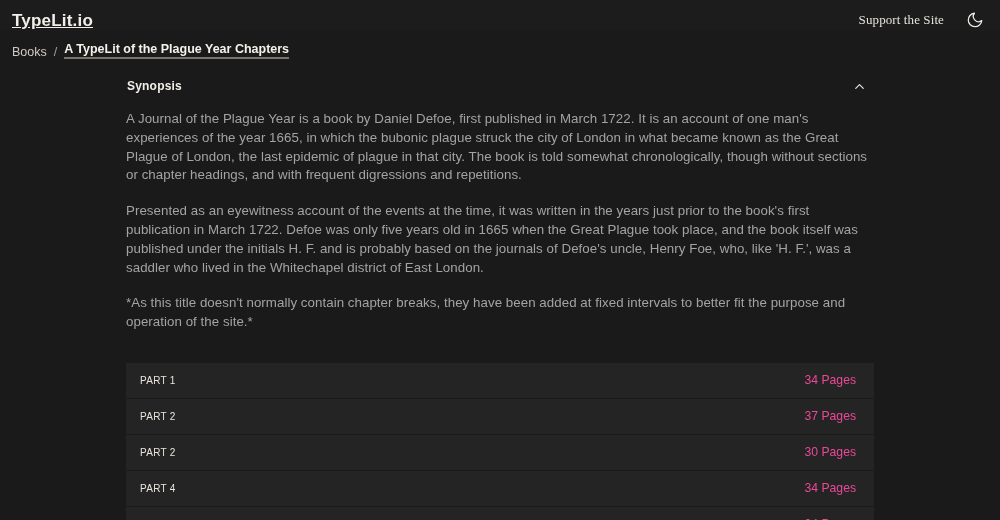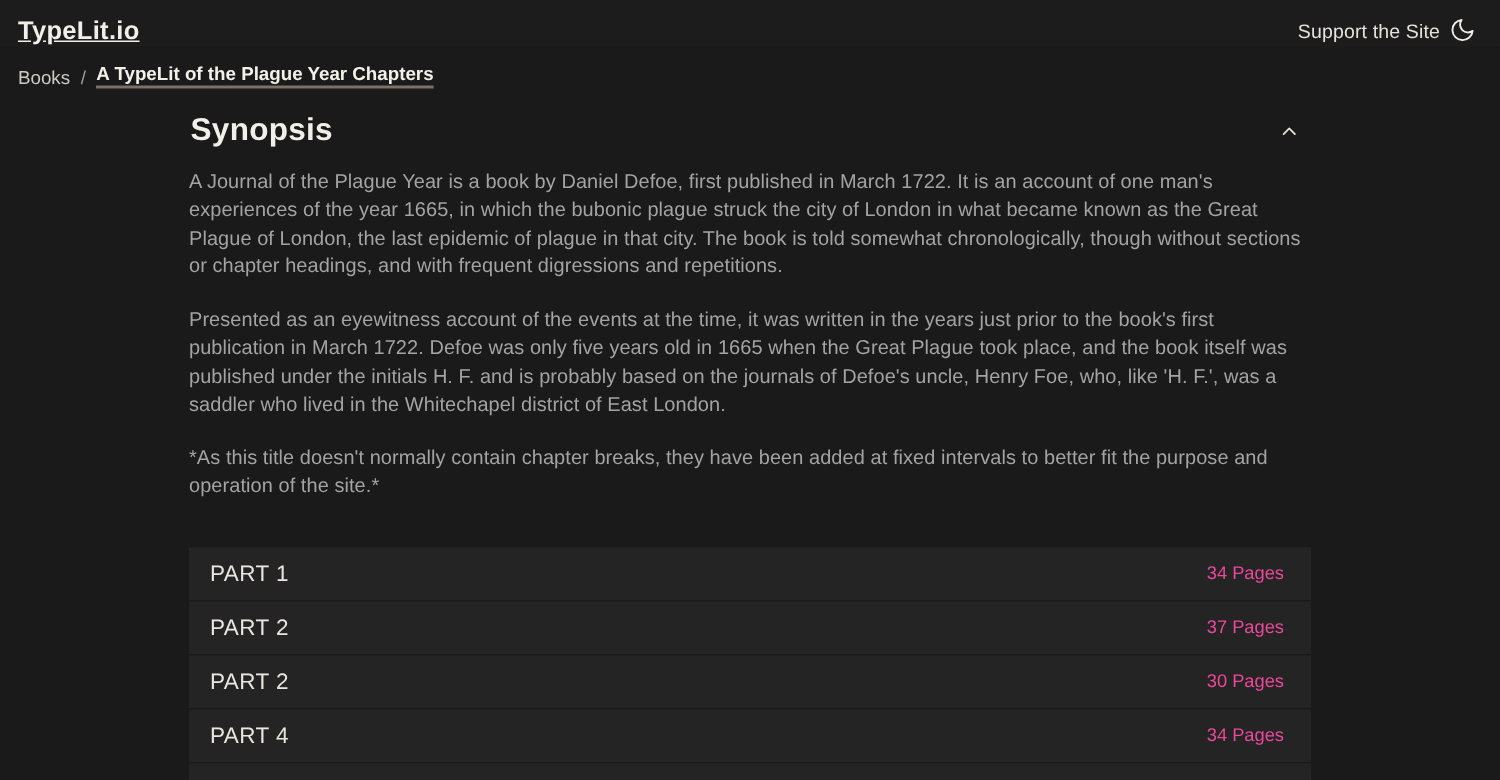--- a/index.html
+++ b/index.html
@@ -27,21 +27,22 @@
   }
   .brand {
     font-size: 17px;
     font-weight: 700;
     letter-spacing: 0.2px;
     color: #f2efe9;
   }
   .topbar-right {
     display: flex;
     align-items: center;
-    gap: 4px;
+    gap: 20px;
+    font-family: Liberation Serif, serif;
   }
   .support-link {
     font-size: 13px;
     color: #e6e2dc;
     text-decoration: none;
     letter-spacing: 0.1px;
   }
   .moon-btn {
     width: 22px;
     height: 22px;
@@ -84,21 +85,21 @@
     padding: 0 6px;
   }
   .synopsis-head {
     display: flex;
     align-items: center;
     justify-content: space-between;
     padding: 0 4px 0 1px;
     margin-bottom: 13px;
   }
   .synopsis-title {
-    font-size: 21px;
+    font-size: 12px;
     font-weight: 700;
     color: #f2efe9;
     letter-spacing: 0.2px;
   }
   .chevron {
     width: 22px;
     height: 22px;
     display: flex;
     align-items: center;
     justify-content: center;
@@ -121,21 +122,21 @@
     height: 36px;
     background: #242424;
     border-bottom: 1px solid #1a1a1a;
     display: flex;
     align-items: center;
     justify-content: space-between;
     padding: 0 18px 0 14px;
     cursor: pointer;
   }
   .chapter-name {
-    font-size: 15px;
+    font-size: 10px;
     color: #e9e5df;
     letter-spacing: 0.3px;
   }
   .chapter-pages {
     font-size: 12.2px;
     color: #ec4899;
   }
 </style>
 </head>
 <body>

